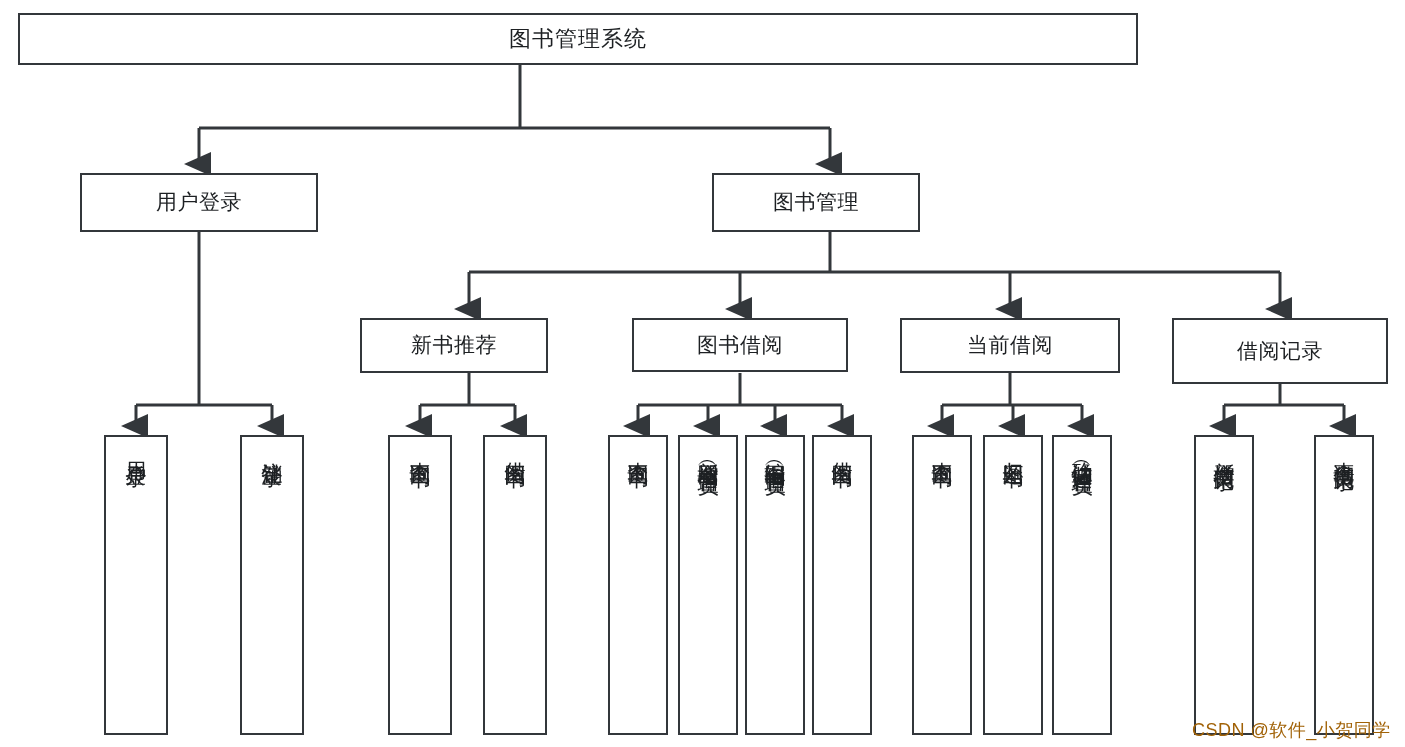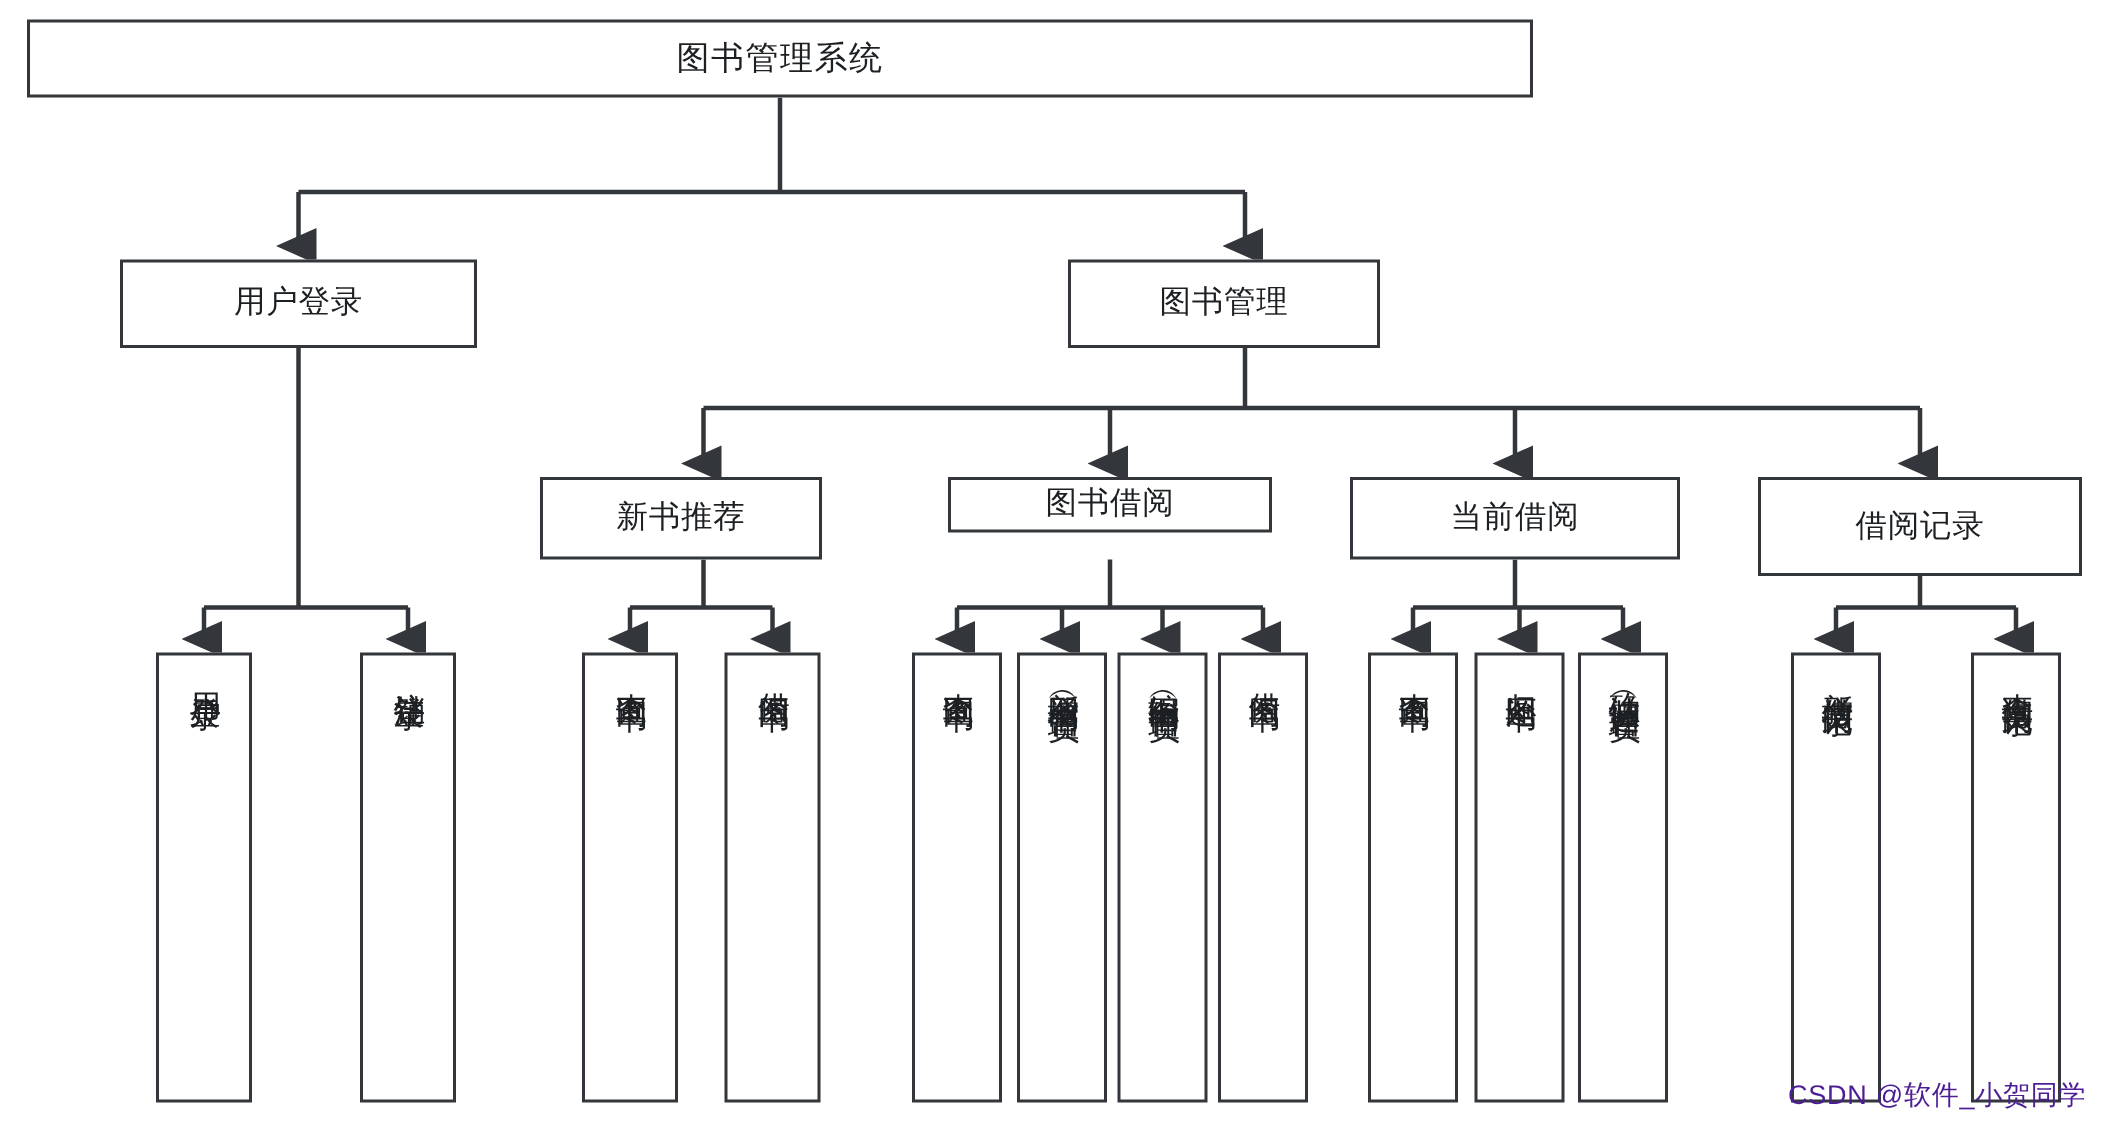--- a/index.html
+++ b/index.html
@@ -57,21 +57,21 @@
     font-size: 21px;
     writing-mode: vertical-rl;
     text-orientation: upright;
     line-height: 1.05;
     letter-spacing: 2px;
     white-space: nowrap;
   }
   .watermark {
     position: absolute;
     font-size: 18px;
-    color: #4c1d95;
+    color: #a16207;
     letter-spacing: 0.5px;
     white-space: nowrap;
     user-select: none;
   }
 </style>
 </head>
 <body>
 
 <div id="canvas">
 
@@ -112,33 +112,33 @@
         <path d="M1013,405 L1013,426" marker-end="url(#arrow)"></path>
         <path d="M1082,405 L1082,426" marker-end="url(#arrow)"></path>
         <path d="M1280,373 L1280,405"></path>
         <path d="M1224,405 L1344,405"></path>
         <path d="M1224,405 L1224,426" marker-end="url(#arrow)"></path>
         <path d="M1344,405 L1344,426" marker-end="url(#arrow)"></path>
       </g>
   </svg>
 
   <div id="node-layer">
-      <div class="node root horiz" style="left: 18px; top: 13px; width: 1004px; height: 52px;">
+      <div class="node root horiz" style="left: 18px; top: 13px; width: 1120px; height: 52px;">
         <div class="node-label">图书管理系统</div>
       </div>
       <div class="node horiz" style="left: 80px; top: 173px; width: 238px; height: 59px;">
         <div class="node-label">用户登录</div>
       </div>
       <div class="node horiz" style="left: 712px; top: 173px; width: 208px; height: 59px;">
         <div class="node-label">图书管理</div>
       </div>
       <div class="node horiz" style="left: 360px; top: 318px; width: 188px; height: 55px;">
         <div class="node-label">新书推荐</div>
       </div>
-      <div class="node horiz" style="left: 632px; top: 318px; width: 216px; height: 37px;">
+      <div class="node horiz" style="left: 632px; top: 318px; width: 216px; height: 54px;">
         <div class="node-label">图书借阅</div>
       </div>
       <div class="node horiz" style="left: 900px; top: 318px; width: 220px; height: 55px;">
         <div class="node-label">当前借阅</div>
       </div>
       <div class="node horiz" style="left: 1172px; top: 318px; width: 216px; height: 66px;">
         <div class="node-label">借阅记录</div>
       </div>
       <div class="node leaf" style="left: 104px; top: 435px; width: 64px; height: 300px;">
         <div class="node-label">用户登录</div>

